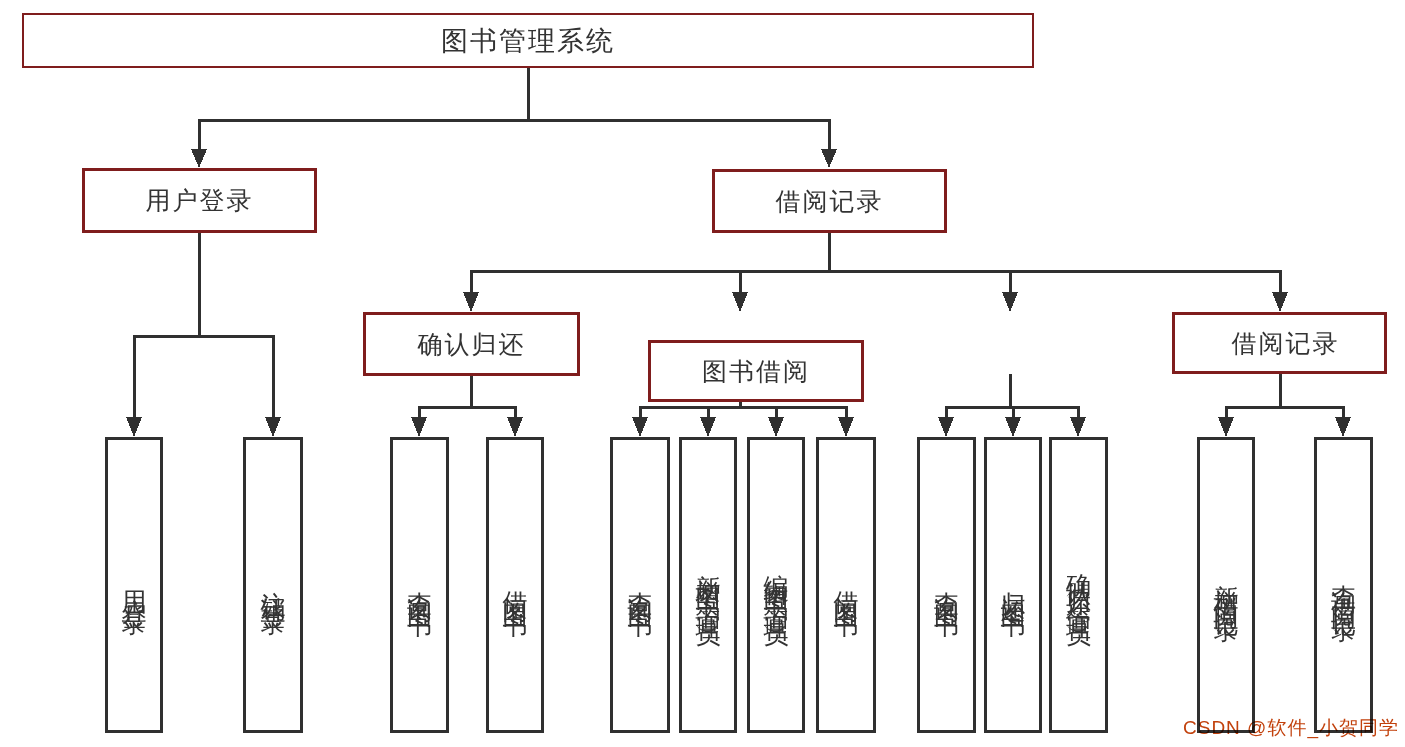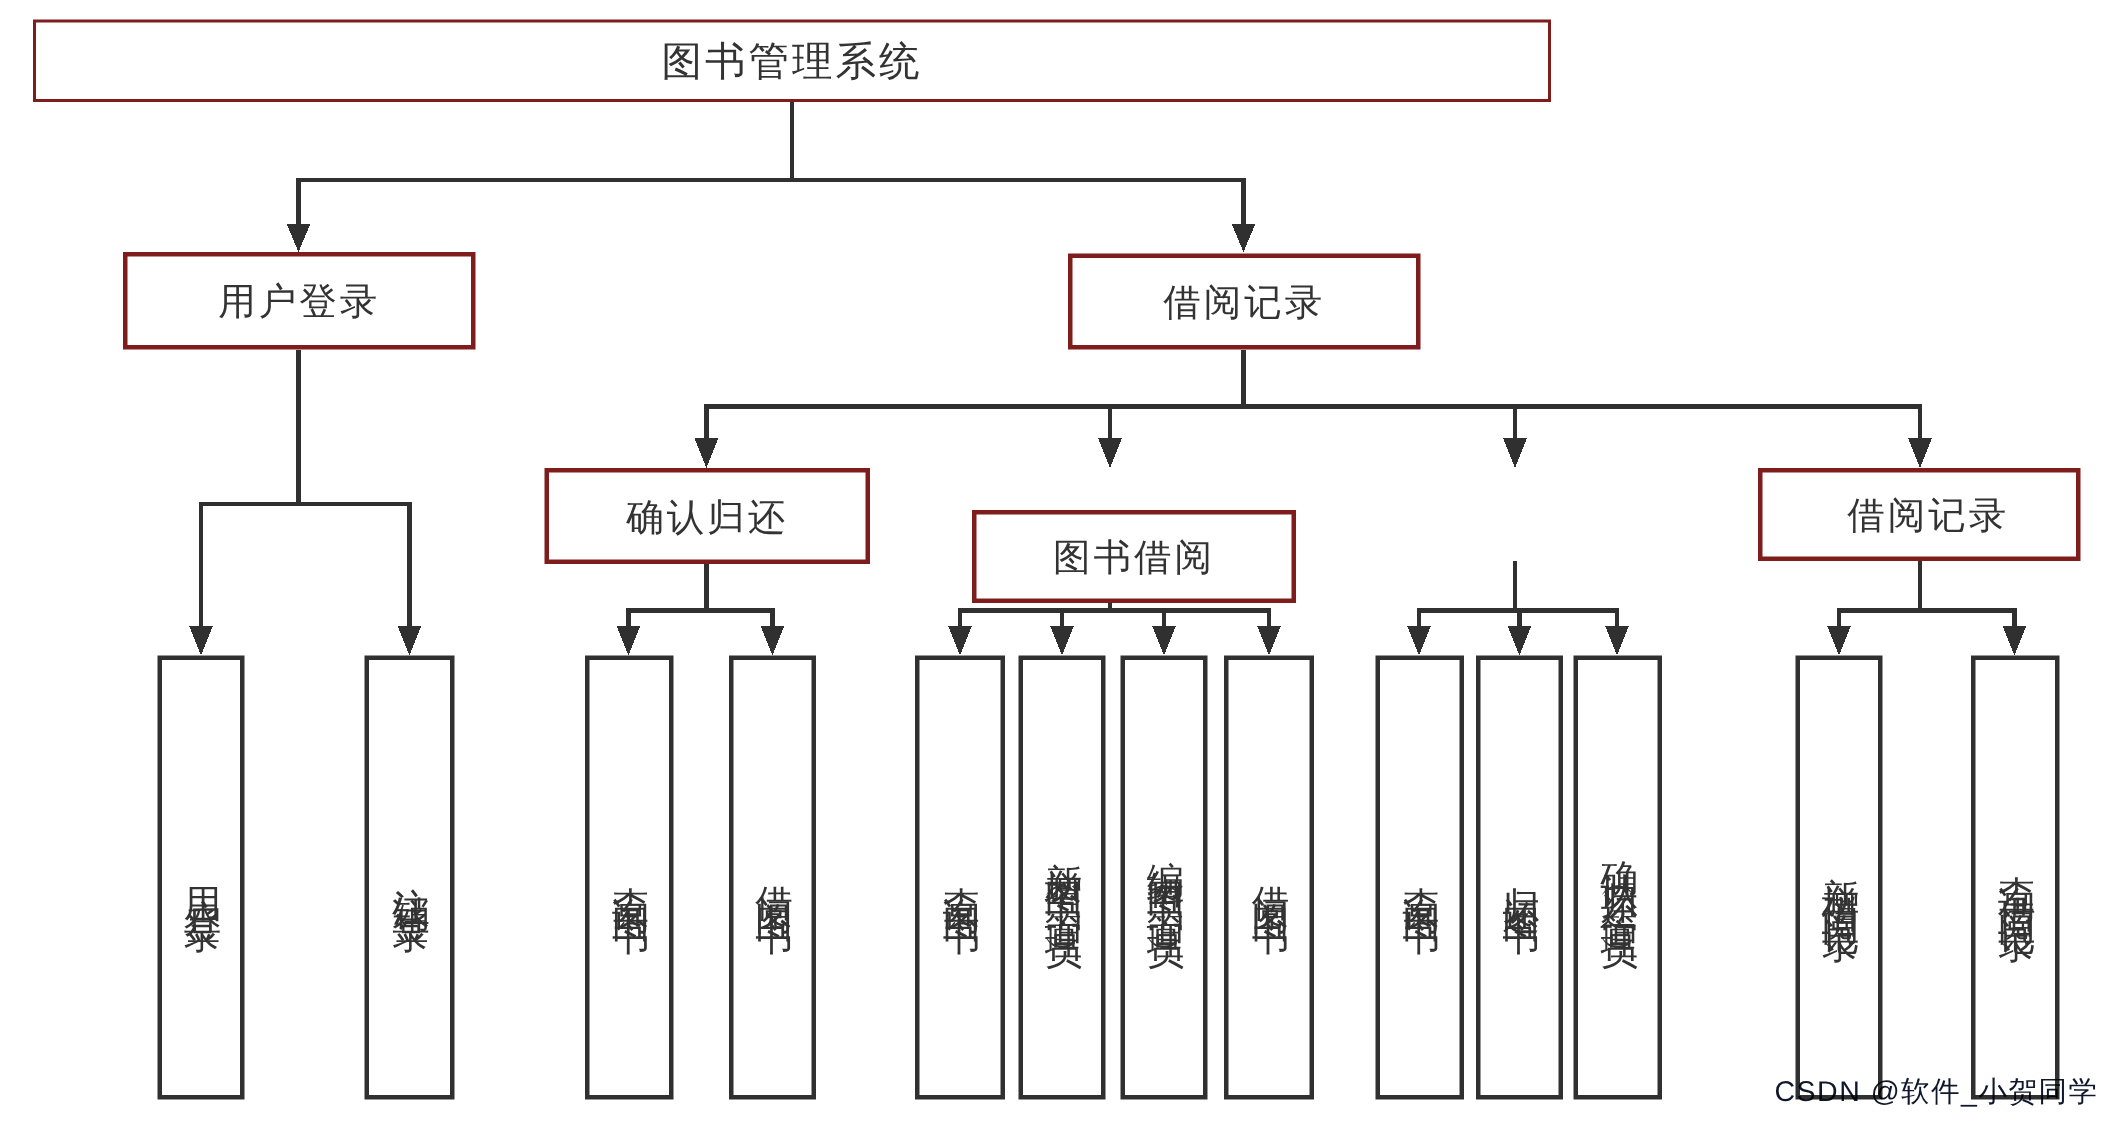--- a/index.html
+++ b/index.html
@@ -51,21 +51,21 @@
     line-height: 1;
     color: #333333;
     white-space: nowrap;
   }
   .watermark {
     position: absolute;
     left: 1183px;
     top: 715px;
     font-size: 19px;
     letter-spacing: 1px;
-    color: #0f172a;
+    color: #c2410c;
     white-space: nowrap;
     mix-blend-mode: multiply;
   }
 </style>
 </head>
 <body>
 
 <div class="canvas">
 
   <svg class="connectors" shape-rendering="crispEdges">

